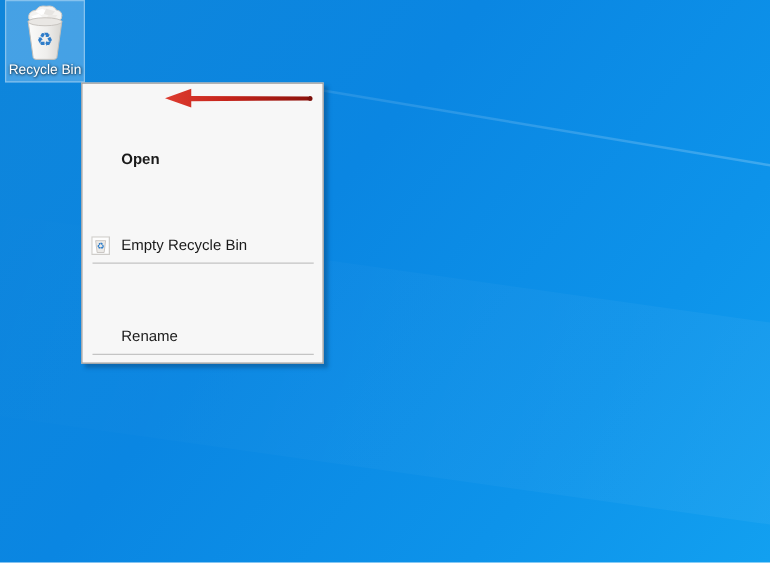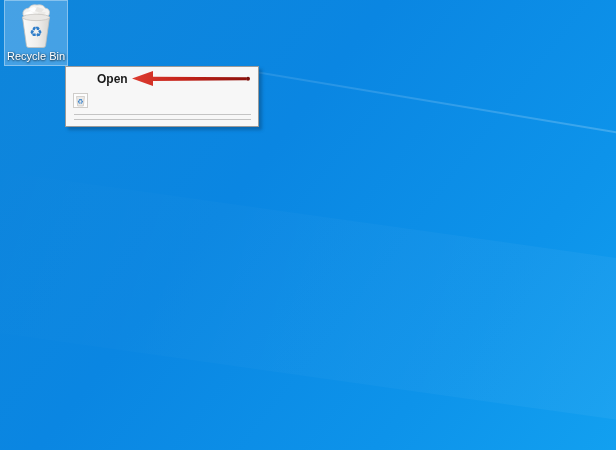--- a/index.html
+++ b/index.html
@@ -36,21 +36,21 @@
 
   
   .context-menu{
     position:absolute;left:65px;top:66px;width:192px;
     background:#f7f7f7;border:1px solid #9b9b9b;
     box-shadow:3px 3px 3px rgba(10,50,90,0.35);
     padding:2px 0;font-size:12px;color:#1a1a1a;
   }
   .menu-item{
     position:relative;height:21px;line-height:21px;
-    padding-left:31px;white-space:nowrap;cursor:default;
+    padding-left:31px;white-space:nowrap;cursor:default;margin-top:48px;
   }
   .menu-item.default{font-weight:bold;}
   .menu-item .mini-icon{
     position:absolute;left:7px;top:3px;width:15px;height:15px;
   }
   .menu-separator{
     height:0;border-top:1px solid #c4c4c4;margin:3px 7px 4px 8px;
   }
 
   
@@ -90,26 +90,28 @@
 
 <div class="context-menu">
   <div class="menu-item default">Open</div>
 
   <div class="menu-item">
     <svg class="mini-icon" viewBox="0 0 15 15">
       <rect x="0.5" y="0.5" width="14" height="14" fill="#fdfdfd" stroke="#cfcdca" stroke-width="1"></rect>
       <path d="M3.5 3.5 L11.5 3.5 L10.3 13 L4.7 13 Z" fill="#eceae7" stroke="#bdbab5" stroke-width="0.6"></path>
       <text x="7.5" y="10.5" text-anchor="middle" font-size="7" fill="#2f7dc9" font-family="DejaVu Sans, sans-serif">♻</text>
     </svg>
+    <span>Empty Recycle Bin</span>
   </div>
 
 
   <div class="menu-separator"></div>
 
 
+  <div class="menu-item">Rename</div>
 
   <div class="menu-separator"></div>
 
 </div>
 
 <svg class="annotation-layer" viewBox="0 0 616 450">
   <defs>
     <linearGradient id="redArrow" x1="0" y1="0" x2="1" y2="0">
       <stop offset="0" stop-color="#dd3c30"></stop>
       <stop offset="0.45" stop-color="#c4231a"></stop>

